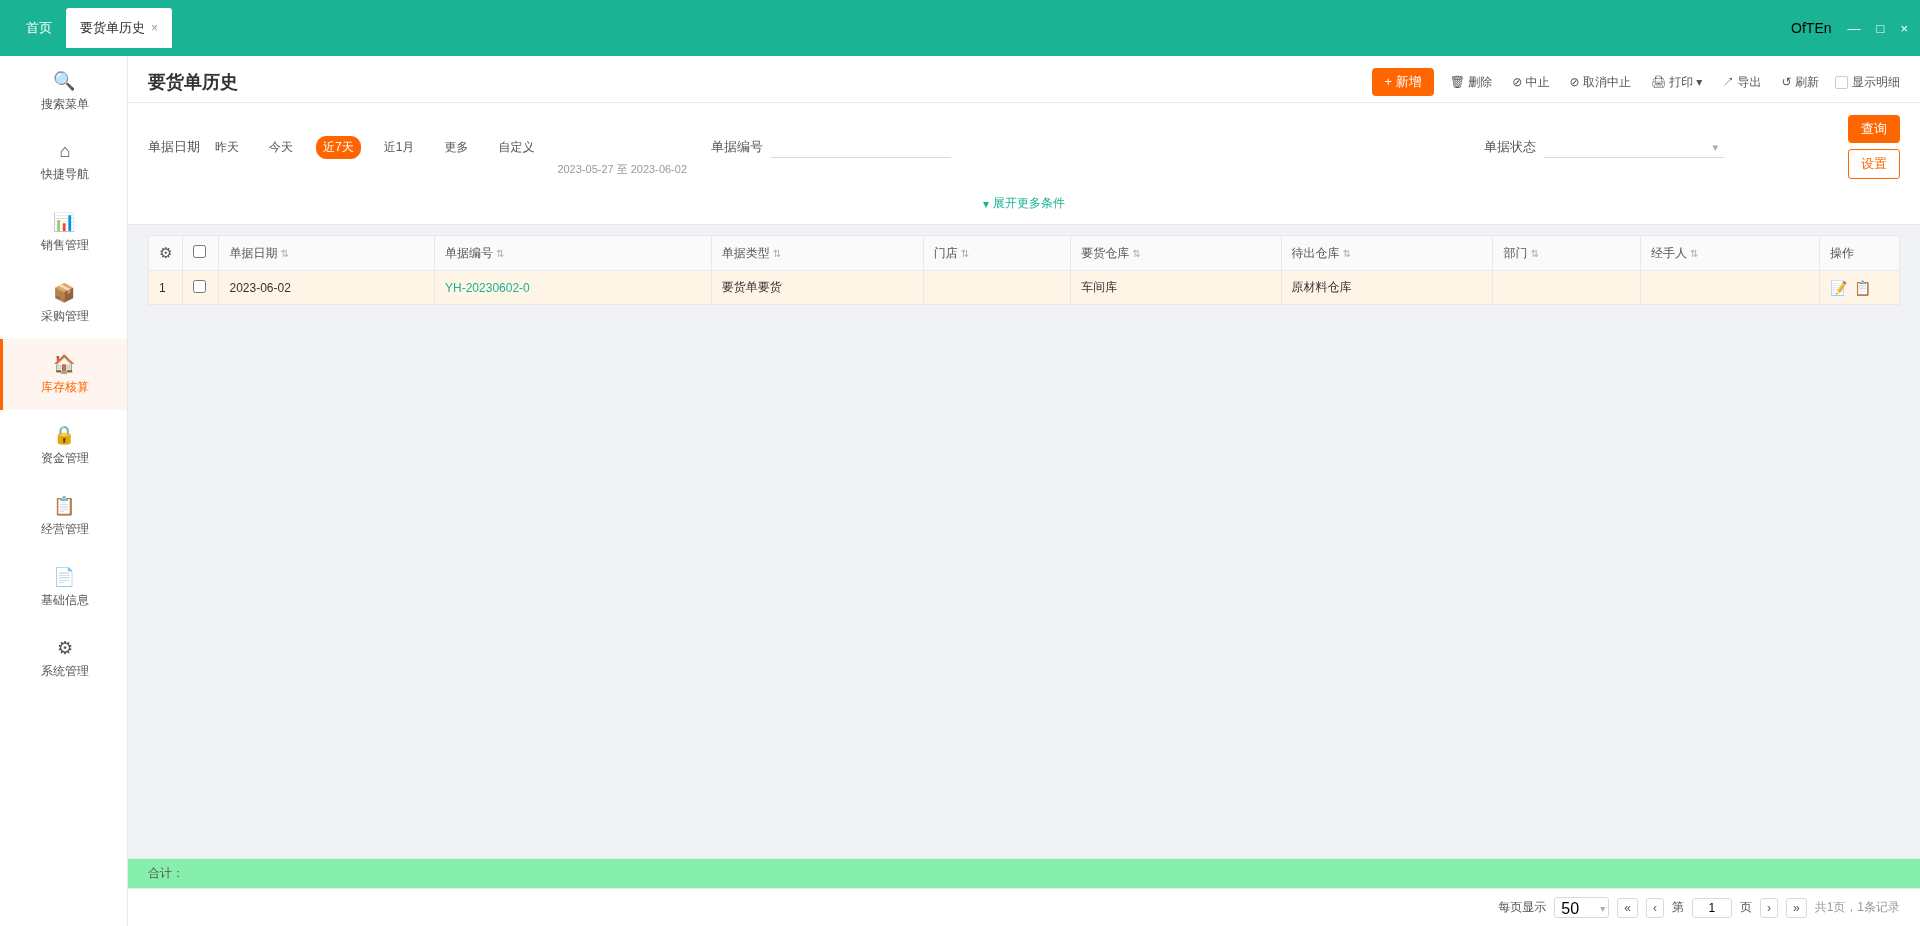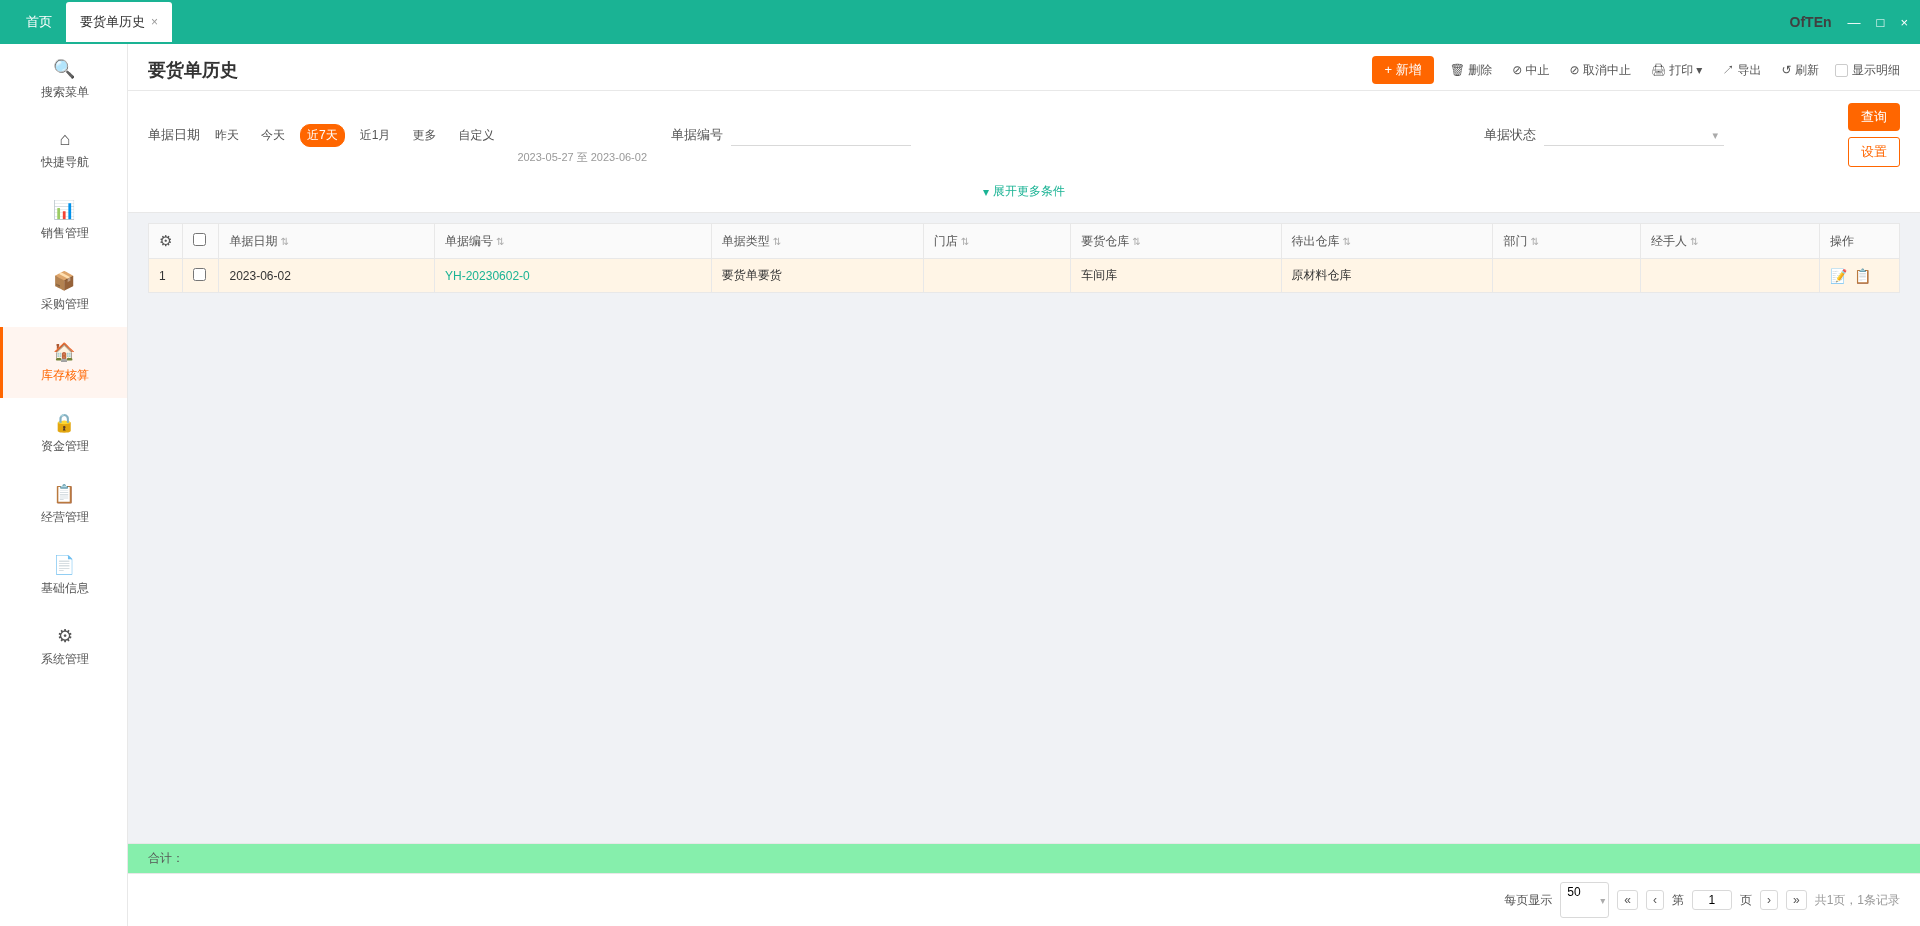--- a/index.html
+++ b/index.html
@@ -1,30 +1,30 @@
 <!DOCTYPE html>
 <html><head>
   <meta charset="utf-8">
   <style>
     * { box-sizing: border-box; margin: 0; padding: 0; }
     body { font-family: "Microsoft YaHei", "PingFang SC", sans-serif; font-size: 13px; background: #f0f2f5; overflow: hidden; }
 
     
     .app-container { display: flex; flex-direction: column; height: 926px; width: 1920px; }
-    .top-bar { height: 44px; background: #1ab394; display: flex; align-items: center; padding: 0 12px; flex-shrink: 0; }
+    .top-bar { height: 56px; background: #1ab394; display: flex; align-items: center; padding: 0 12px; flex-shrink: 0; }
     .main-area { display: flex; flex: 1; overflow: hidden; }
 
     
     .tab-item { display: flex; align-items: center; padding: 0 14px; height: 40px; font-size: 13px; cursor: pointer; color: #fff; }
     .tab-item.home { background: transparent; }
     .tab-item.active { background: #fff; color: #333; border-radius: 3px 3px 0 0; }
     .tab-item .tab-close { margin-left: 6px; font-size: 12px; color: #999; cursor: pointer; }
     .top-bar-right { margin-left: auto; display: flex; align-items: center; gap: 16px; color: #fff; font-size: 13px; }
     .top-bar-right span { cursor: pointer; }
-    .ofter-brand { color: #404040; font-size: 14px; font-weight: bold; }
+    .ofter-brand { color: #000000; font-size: 14px; font-weight: normal; }
 
     
     .sidebar { width: 128px; background: #fff; border-right: 1px solid #e8e8e8; display: flex; flex-direction: column; overflow-y: auto; flex-shrink: 0; }
     .sidebar-item { display: flex; flex-direction: column; align-items: center; justify-content: center; padding: 14px 8px; cursor: pointer; color: #555; gap: 4px; font-size: 12px; border-left: 3px solid transparent; }
     .sidebar-item.active { background: #fff5f0; border-left-color: #f60; color: #f60; }
     .sidebar-item .icon { font-size: 18px; }
 
     
     .content { flex: 1; display: flex; flex-direction: column; overflow: hidden; background: #f0f2f5; }
     .page-header { padding: 12px 20px 6px 20px; display: flex; align-items: center; justify-content: space-between; background: #fff; border-bottom: 1px solid #e8e8e8; flex-shrink: 0; }
@@ -34,21 +34,21 @@
     .toolbar-btn-orange { background: #f60; color: #fff; border: none; padding: 5px 12px; border-radius: 4px; cursor: pointer; font-size: 13px; }
     .toolbar-btn-orange-outline { background: #fff; color: #f60; border: 1px solid #f60; padding: 5px 12px; border-radius: 3px; cursor: pointer; font-size: 13px; }
     .display-detail { display: flex; align-items: center; gap: 4px; font-size: 12px; color: #555; cursor: pointer; }
     .checkbox-small { width: 13px; height: 13px; border: 1px solid #ccc; border-radius: 2px; }
 
     
     .filter-area { padding: 12px 20px; background: #fff; border-bottom: 1px solid #e8e8e8; flex-shrink: 0; }
     .filter-row { display: flex; align-items: center; gap: 24px; flex-wrap: wrap; }
     .filter-group { display: flex; align-items: center; gap: 8px; }
     .filter-label { color: #555; font-size: 13px; white-space: nowrap; }
-    .date-filter-btns { display: flex; gap: 8px; }
+    .date-filter-btns { display: flex; gap: 16px; }
     .date-btn { padding: 2px 6px; border-radius: 10px; cursor: pointer; font-size: 12px; color: #555; border: 1px solid transparent; }
     .date-btn.active { background: #f60; color: #fff; border-color: #f60; }
     .date-range-text { font-size: 11px; color: #999; margin-top: 2px; }
     .filter-input { border: none; border-bottom: 1px solid #d9d9d9; outline: none; padding: 3px 6px; width: 180px; font-size: 13px; }
     .filter-select { border: none; border-bottom: 1px solid #d9d9d9; outline: none; padding: 3px 24px 3px 6px; width: 180px; font-size: 13px; background: transparent; appearance: none; cursor: pointer; }
     .filter-select-wrap { position: relative; display: inline-block; }
     .filter-select-wrap::after { content: '▾'; position: absolute; right: 6px; top: 50%; transform: translateY(-50%); color: #aaa; pointer-events: none; font-size: 11px; }
     .expand-more { display: flex; align-items: center; gap: 4px; color: #1ab394; cursor: pointer; font-size: 12px; margin-top: 8px; justify-content: center; }
     .expand-more-row { display: flex; justify-content: center; margin-top: 8px; }
 
@@ -60,21 +60,21 @@
     .data-table tr.selected td { background: #fff5e6; }
     .th-sort { display: flex; align-items: center; gap: 3px; }
     .sort-icon { color: #aaa; font-size: 10px; }
     .link-text { color: #1ab394; cursor: pointer; text-decoration: none; }
     .row-action-btn { cursor: pointer; font-size: 14px; color: #555; margin-right: 4px; }
     .settings-icon-btn { cursor: pointer; font-size: 15px; color: #555; }
 
     
     .table-footer { flex-shrink: 0; background: #86efac; padding: 6px 20px; border-top: 1px solid #e8e8e8; font-size: 12px; color: #555; display: flex; align-items: center; gap: 8px; }
     .pagination-bar { flex-shrink: 0; background: #fff; padding: 8px 20px; border-top: 1px solid #e8e8e8; display: flex; align-items: center; justify-content: flex-end; gap: 8px; font-size: 12px; color: #555; }
-    .page-size-select { border: 1px solid #d9d9d9; border-radius: 3px; padding: 2px 20px 18px 6px; outline: none; font-size: 12px; appearance: none; background: transparent; cursor: pointer; }
+    .page-size-select { border: 1px solid #d9d9d9; border-radius: 3px; padding: 2px 20px 0 6px; outline: none; font-size: 16px; appearance: none; background: transparent; cursor: pointer; }
     .page-size-wrap { position: relative; display: inline-block; }
     .page-size-wrap::after { content: '▾'; position: absolute; right: 4px; top: 50%; transform: translateY(-50%); color: #aaa; pointer-events: none; font-size: 10px; }
     .page-nav-btn { cursor: pointer; padding: 2px 6px; border: 1px solid #d9d9d9; border-radius: 3px; color: #555; background: #fff; font-size: 12px; }
     .page-input { width: 40px; border: 1px solid #d9d9d9; border-radius: 3px; text-align: center; padding: 2px 4px; font-size: 12px; outline: none; }
     .page-info { color: #999; font-size: 12px; }
   </style>
 </head>
 <body>
 
 <div class="app-container">

